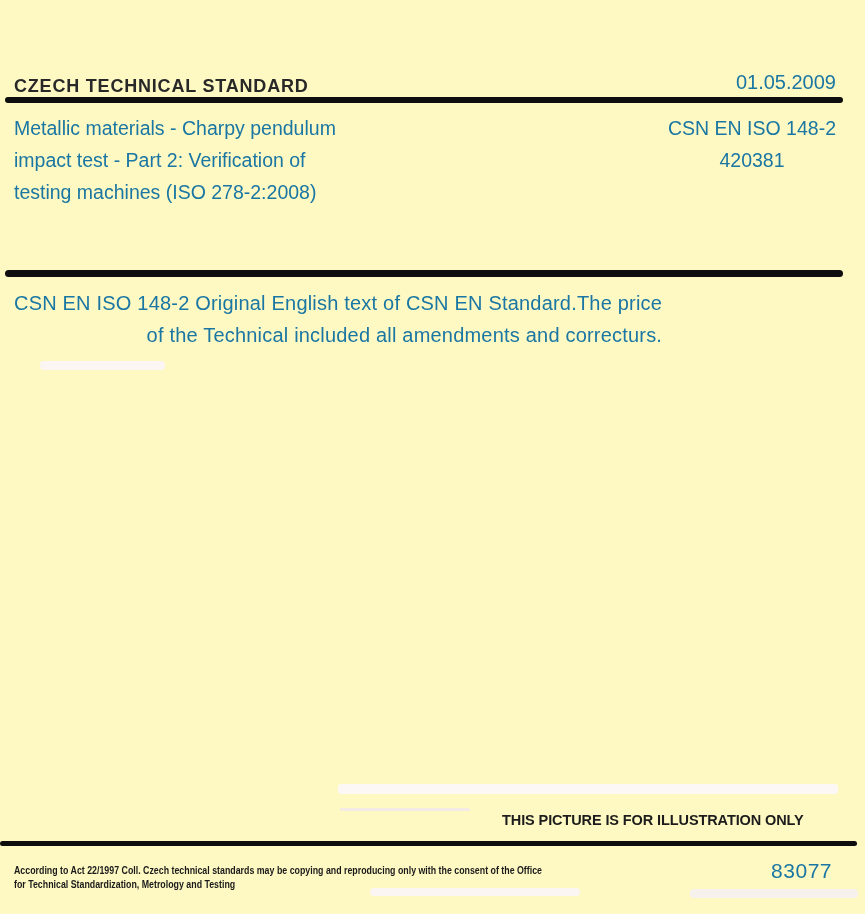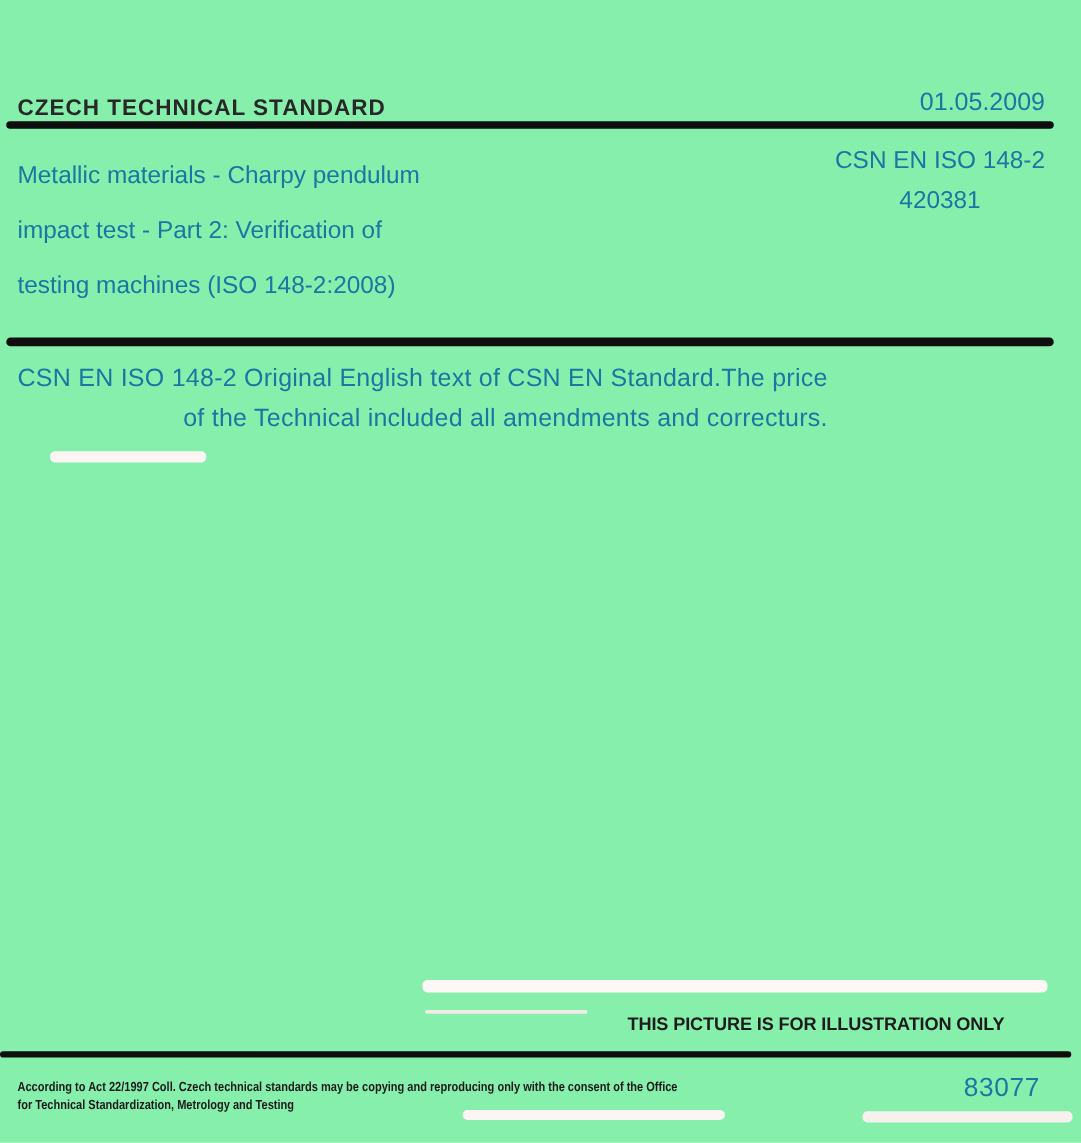--- a/index.html
+++ b/index.html
@@ -6,42 +6,42 @@
     --accent:#1a76a3;
     --ink:#282828;
     --rule:#0e0e0e;
   }
   html,body{margin:0;padding:0;}
   body{
     width:865px;height:914px;background:#ffffff;
     font-family:"Liberation Sans", sans-serif;
     -webkit-font-smoothing:antialiased;
   }
-  .page{position:relative;width:865px;height:914px;background:#86efac;overflow:hidden;}
+  .page{position:relative;width:865px;height:914px;background:#fef9c3;overflow:hidden;}
 
   .header-title{
     position:absolute;left:14px;top:76px;margin:0;
     font-size:18px;font-weight:bold;letter-spacing:.8px;
     color:var(--ink);white-space:nowrap;
   }
   .issue-date{
     position:absolute;right:29px;top:71px;
     font-size:20px;color:var(--accent);white-space:nowrap;
   }
 
   .rule{position:absolute;background:var(--rule);}
   .rule-1{left:5px;top:97px;width:838px;height:6px;border-radius:3px;}
   .rule-2{left:5px;top:270px;width:838px;height:7px;border-radius:3.5px;}
   .rule-3{left:0px;top:841px;width:857px;height:4.5px;border-radius:2.5px;}
 
   .title-block{
     position:absolute;left:14px;top:112px;
     font-size:19.5px;line-height:32px;color:var(--accent);
   }
-  .title-line{white-space:nowrap;margin-top:12px;}
+  .title-line{white-space:nowrap;}
 
   .code-block{
     position:absolute;right:29px;top:112px;text-align:center;
     font-size:19.5px;line-height:32px;color:var(--accent);
   }
 
   .description{
     position:absolute;left:14px;top:287px;
     font-size:20px;line-height:32px;letter-spacing:.2px;
     color:var(--accent);
@@ -81,21 +81,21 @@
 
   <h1 class="header-title">CZECH TECHNICAL STANDARD</h1>
 
   <div class="issue-date">01.05.2009</div>
 
   <div class="rule rule-1"></div>
 
   <div class="title-block">
     <div class="title-line">Metallic materials - Charpy pendulum</div>
     <div class="title-line">impact test - Part 2: Verification of</div>
-    <div class="title-line">testing machines (ISO 148-2:2008)</div>
+    <div class="title-line">testing machines (ISO 278-2:2008)</div>
   </div>
 
   <div class="code-block">
     <div>CSN EN ISO 148-2</div>
     <div>420381</div>
   </div>
 
   <div class="rule rule-2"></div>
 
   <div class="description">

